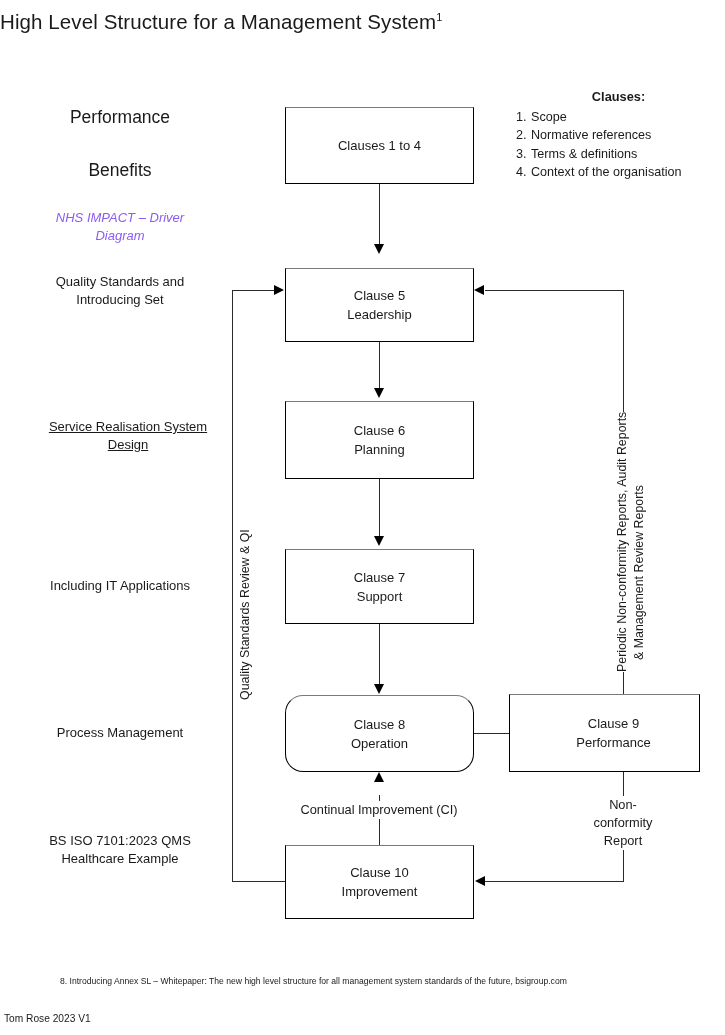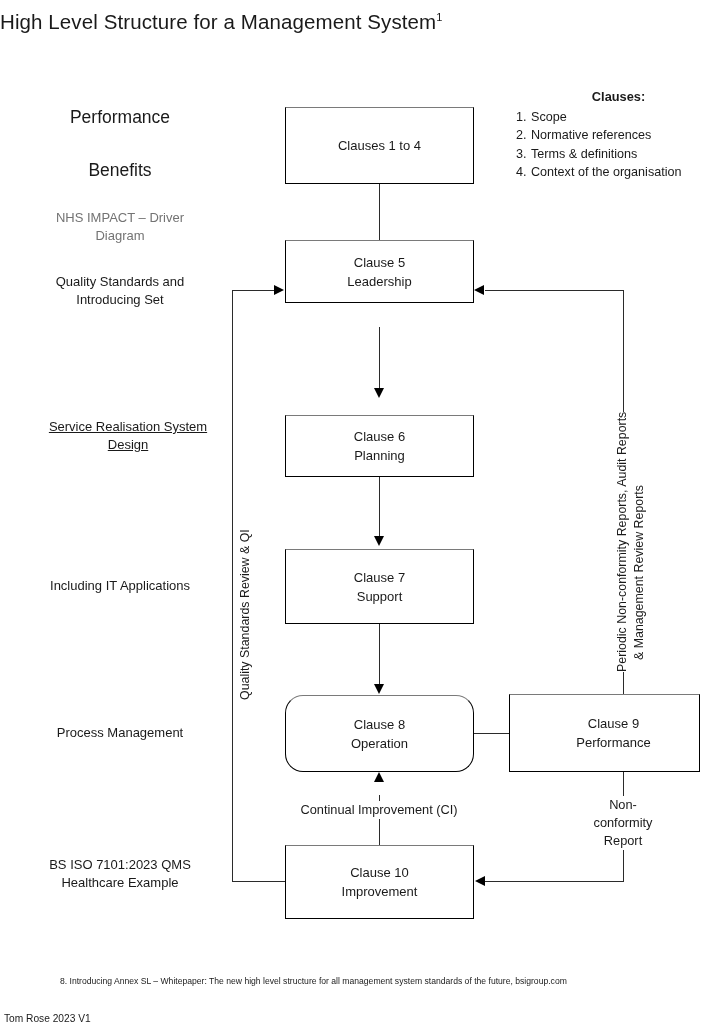--- a/index.html
+++ b/index.html
@@ -53,21 +53,21 @@
 
   
   .side-label {
     position: absolute;
     text-align: center;
     font-size: 13px;
     line-height: 18px;
     color: #1a1a1a;
   }
   .side-label.big { font-size: 17.5px; line-height: 22px; }
-  .side-label.red { color: #737373; }
+  .side-label.red { color: #8b5cf6; font-style: italic; }
 
   
   .node {
     position: absolute;
     border: 1px solid #000000;
     border-top: 1.5px solid #7a7a7a;
     background: #ffffff;
     display: flex;
     align-items: center;
     justify-content: center;
@@ -170,21 +170,21 @@
   <div class="side-label red" style="left:41px; top:209px; width:158px;">NHS IMPACT – Driver Diagram</div>
 
   <div class="side-label" style="left:40px; top:273px; width:160px;">Quality Standards and Introducing Set</div>
 
   <div class="side-label" style="left:30px; top:418px; width:196px;text-decoration:underline;">Service Realisation System Design</div>
 
   <div class="side-label" style="left:22px; top:577px; width:196px;">Including IT Applications</div>
 
   <div class="side-label" style="left:22px; top:724px; width:196px;">Process Management</div>
 
-  <div class="side-label" style="left:22px; top:856px; width:196px;">BS ISO 7101:2023 QMS Healthcare Example</div>
+  <div class="side-label" style="left:22px; top:832px; width:196px;">BS ISO 7101:2023 QMS Healthcare Example</div>
 
   <div class="vline" style="left:379px; top:183px; height:62px;"></div>
   <div class="arrow-down" style="left:373.5px; top:244px;"></div>
 
   <div class="vline" style="left:379px; top:327px; height:62px;"></div>
   <div class="arrow-down" style="left:373.5px; top:388px;"></div>
 
   <div class="vline" style="left:379px; top:475px; height:62px;"></div>
   <div class="arrow-down" style="left:373.5px; top:536px;"></div>
 
@@ -212,28 +212,28 @@
   <div class="vline" style="left:623px; top:290px; height:404px;"></div>
   <div class="hline" style="left:485px; top:290px; width:139px;"></div>
   <div class="arrow-left" style="left:474px; top:284.5px;"></div>
   <div class="vlabel" style="left:614px; top:672px; transform: rotate(-90deg);">Periodic Non-conformity Reports, Audit Reports</div>
   <div class="vlabel" style="left:631px; top:660px; transform: rotate(-90deg);">&amp; Management Review Reports</div>
 
   <div class="node" style="left:285px; top:107px; width:189px; height:77px;">
     <span>Clauses 1 to 4</span>
   </div>
 
-  <div class="node" style="left:285px; top:240px; width:189px; height:63px;">
+  <div class="node" style="left:285px; top:268px; width:189px; height:74px;">
     <div>
       <div>Clause 5</div>
       <div>Leadership</div>
     </div>
   </div>
 
-  <div class="node" style="left:285px; top:415px; width:189px; height:62px;justify-content:center;">
+  <div class="node" style="left:285px; top:401px; width:189px; height:78px;justify-content:center;">
     <div>
       <div>Clause 6</div>
       <div>Planning</div>
     </div>
   </div>
 
   <div class="node" style="left:285px; top:549px; width:189px; height:75px;">
     <div>
       <div>Clause 7</div>
       <div>Support</div>

